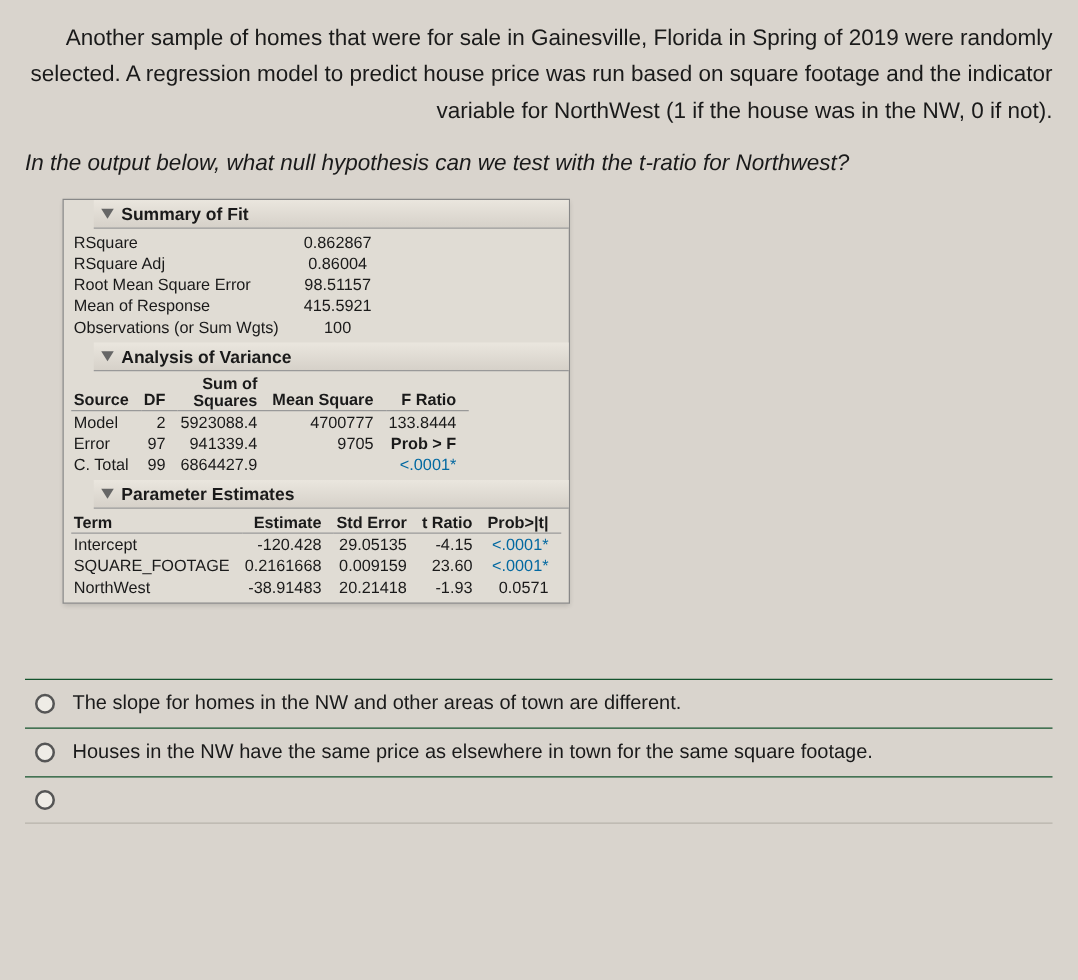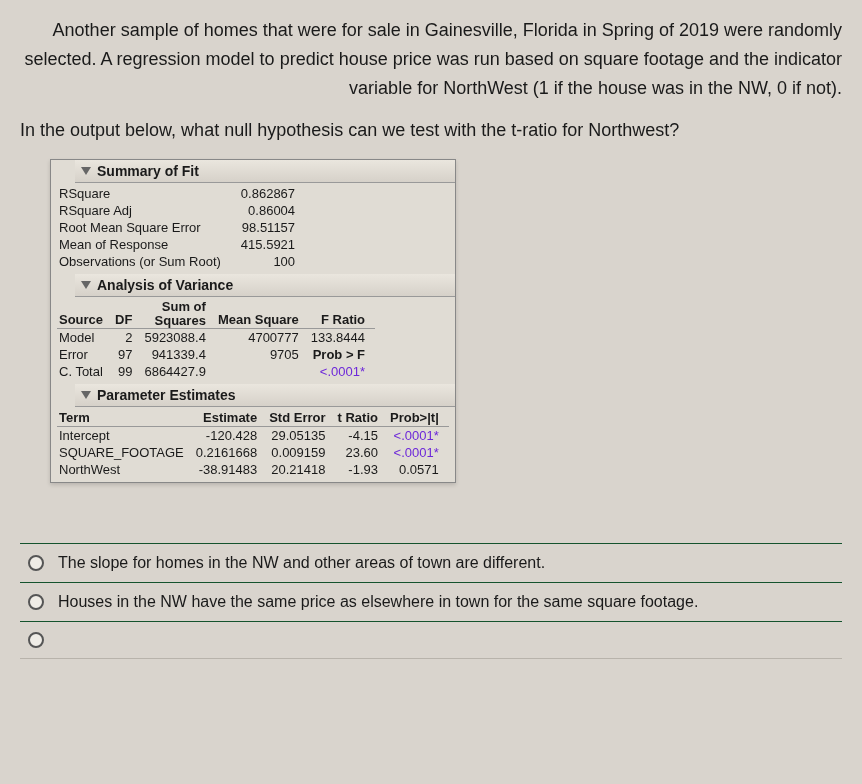--- a/index.html
+++ b/index.html
@@ -15,20 +15,21 @@
     .question-text {
       font-size: 18px;
       line-height: 1.6;
       margin-bottom: 14px;
       text-align: right;
     }
     .question-sub {
       font-size: 18px;
       line-height: 1.6;
       margin-bottom: 14px;
+      font-style: italic;
     }
     .stats-output {
       background: #e0dcd4;
       border: 1px solid #888;
       display: inline-block;
       margin-left: 30px;
       margin-bottom: 40px;
       font-size: 13px;
       box-shadow: 0 2px 4px rgba(0,0,0,0.15);
     }
@@ -45,31 +46,31 @@
     .triangle {
       display: inline-block;
       width: 0; height: 0;
       border-left: 5px solid transparent;
       border-right: 5px solid transparent;
       border-top: 8px solid #666;
       margin-right: 6px;
     }
     .fit-table { border-collapse: collapse; margin: 2px 0 4px 6px; }
     .fit-table td { padding: 1px 18px 1px 2px; font-size: 13px; }
-    .fit-table td:last-child { text-align: right; padding-right: 8px;}
+    .fit-table td:last-child { text-align: center; padding-right: 8px;}
     .anova-table, .param-table { border-collapse: collapse; margin: 2px 6px 4px 6px; }
     .anova-table th, .param-table th {
       text-align: left; font-weight: bold; font-size: 13px;
       padding: 1px 10px 1px 2px; border-bottom: 1px solid #999;
       vertical-align: bottom;
     }
     .anova-table th.r, .param-table th.r { text-align: right; }
     .anova-table td, .param-table td { padding: 1px 10px 1px 2px; font-size: 13px; }
     .anova-table td.r, .param-table td.r { text-align: right; }
-    .red { color: #6d28d9; }
+    .red { color: #0369a1; }
     .two-line { line-height: 1.05; text-align: center;}
     .answers {
       margin-top: 20px;
     }
     .answer-option {
       display: flex;
       align-items: center;
       padding: 10px 8px;
       border-top: 1px solid #14532d;
       font-size: 16px;
@@ -111,21 +112,21 @@
         </tr>
     <tr>
           <td>Root Mean Square Error</td>
           <td>98.51157</td>
         </tr>
     <tr>
           <td>Mean of Response</td>
           <td>415.5921</td>
         </tr>
     <tr>
-          <td>Observations (or Sum Root)</td>
+          <td>Observations (or Sum Wgts)</td>
           <td>100</td>
         </tr>
   </tbody>
     </table>
 
   <div class="section-header">
     <span class="triangle"></span>
     <span>Analysis of Variance</span>
   </div>
   <table class="anova-table">

